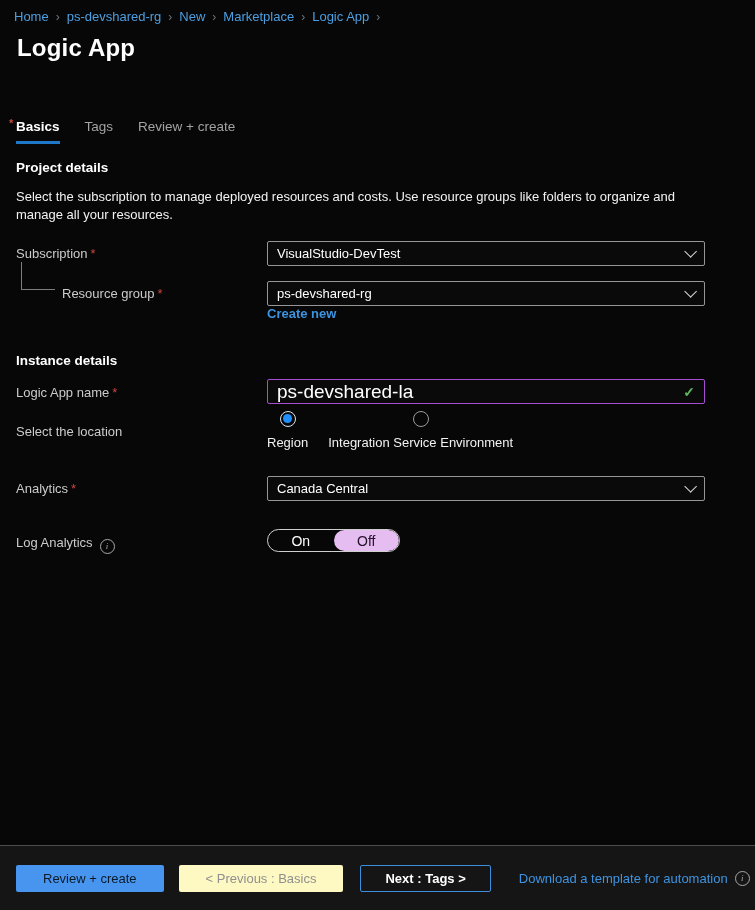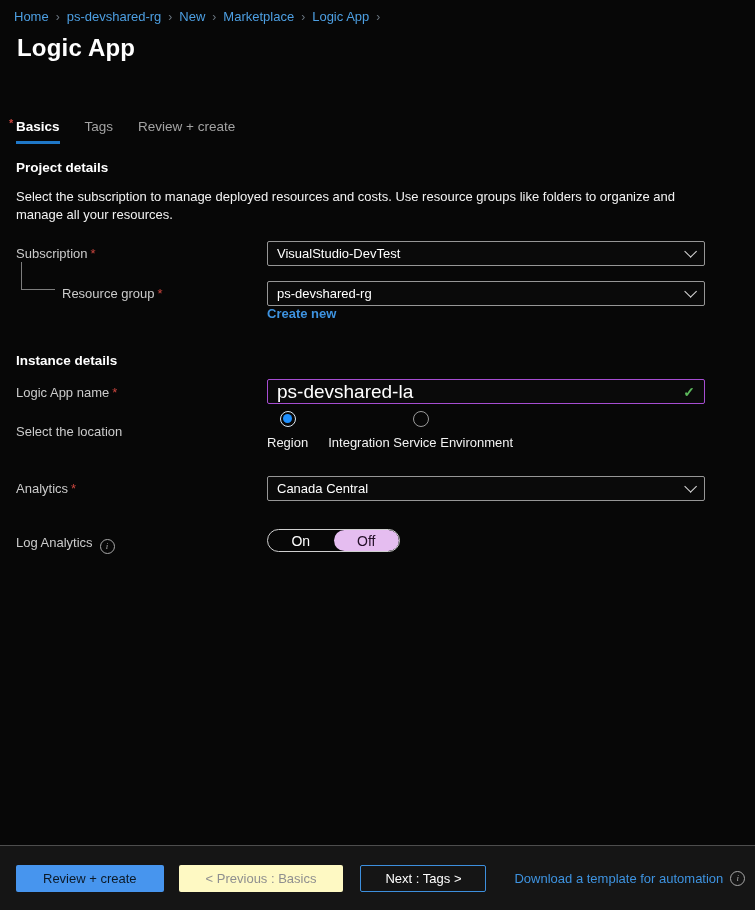--- a/index.html
+++ b/index.html
@@ -66,21 +66,21 @@
   .toggle-seg.active{background:#e5bdf0;color:#241028;border-radius:11px;}
 
   
   .footer-divider{position:absolute;top:845px;left:0;width:755px;height:1px;background:#4d4d4d;}
   .footer{position:absolute;top:846px;left:0;width:755px;height:64px;background:#151515;
           display:flex;align-items:center;padding-left:16px;box-sizing:border-box;}
   .btn{height:27px;display:flex;align-items:center;font-size:13px;border-radius:2px;
        box-sizing:border-box;cursor:pointer;white-space:nowrap;}
   .btn-primary{background:#4795ee;color:#0c1a28;padding:0 27px;margin-right:15px;}
   .btn-disabled{background:#fef9c3;color:#8f8f8f;padding:0 27px;margin-right:17px;cursor:default;}
-  .btn-outline{background:transparent;border:1px solid #3d8fdd;color:#fff;font-weight:400;
+  .btn-outline{background:transparent;border:1px solid #3d8fdd;color:#fff;font-weight:700;
                padding:0 24px;margin-right:28px;}
   .footer .dl-link{font-weight:400;font-size:13px;}
 </style>
 </head>
 <body>
 
 <div class="page">
 
   <div class="breadcrumb">
     <span class="crumb">Home</span>

